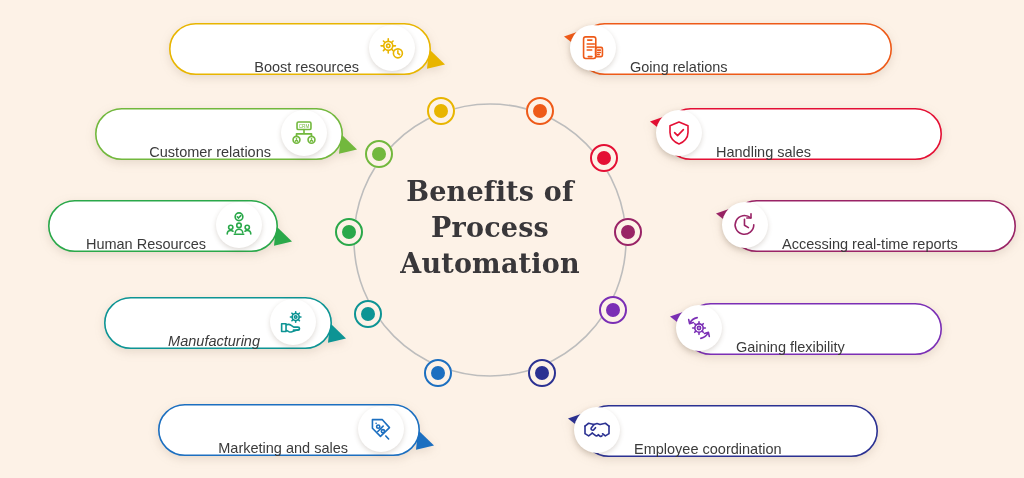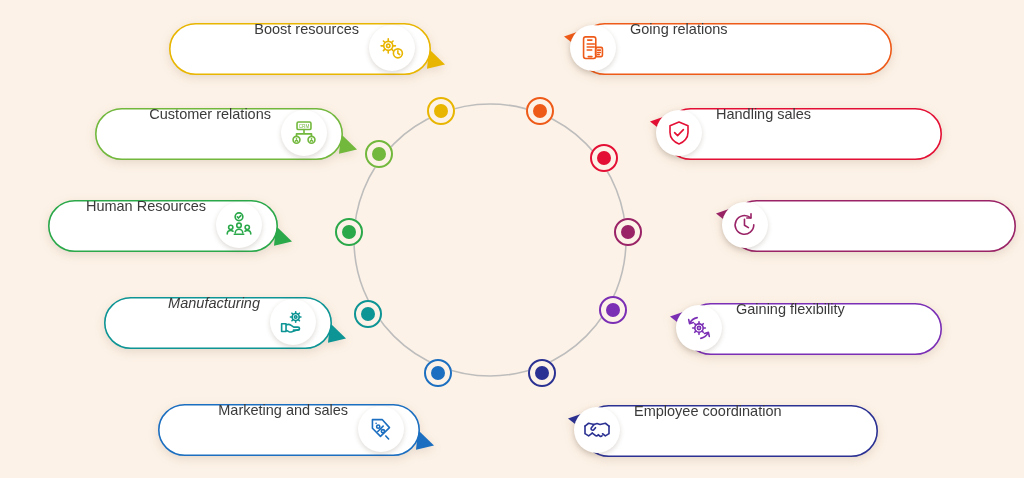--- a/index.html
+++ b/index.html
@@ -33,21 +33,21 @@
     font-weight: 700;
     color: #39373a;
     letter-spacing: .2px;
   }
 
   
   .pill {
     position: absolute;
     height: 52px;
     display: flex;
-    align-items: flex-start;
+    align-items: flex-end;
   }
   .pill-svg {
     position: absolute;
     left: 0; top: -6px;
     overflow: visible;
   }
   .pill-label {
     position: relative;
     font-size: 14.5px;
     color: #3b3b3b;
@@ -97,20 +97,25 @@
 </style>
 </head>
 <body style="background: rgb(253, 242, 231);">
 
 <div id="stage" style="background: rgb(253, 242, 231);">
 
   <svg id="center-circle-svg" viewBox="0 0 1024 478">
     <circle id="track-circle" cx="490" cy="240" r="136" fill="none" stroke="#bdbdbd" stroke-width="1.6"></circle>
   </svg>
 
+  <div id="center-title" style="color: rgb(57, 55, 58);">
+    <div>Benefits of</div>
+    <div>Process</div>
+    <div>Automation</div>
+  </div>
 
   <div id="items-layer">
       <div class="pill left" style="left: 157px; top: 22px; width: 262px; filter: drop-shadow(rgba(120, 95, 70, 0.17) 0px 3px 5px);">
         <svg class="pill-svg" width="286" height="66" viewBox="-12 0 286 52">
             <path d="M 189 2.5
                        L 235 2.5
                        A 28 28 0 0 1 235 49.5
                        L 189 49.5" fill="none" stroke="#e8b500" stroke-width="5" stroke-linecap="butt"></path>
           <path d="M 260 26
                      L 276 41.6
@@ -303,20 +308,21 @@
                      L 4 7.280000000000001 Z" fill="#992366"></path>
           <rect x="0.8" y="0.8" width="284.4" height="50.4" rx="26" ry="26" fill="#ffffff" stroke="#992366" stroke-width="1.6"></rect>
           </svg>
         <div class="pill-icon" style="left: 4px;">
           <svg viewBox="0 0 28 26" width="30" height="28">
       <path d="M22.2 12.8a8.7 8.7 0 11-2.9-6.4" stroke="#992366" fill="none" stroke-width="1.5" stroke-linecap="round" stroke-linejoin="round"></path>
       <path d="M19.6 2.6v3.9h-3.9" stroke="#992366" fill="none" stroke-width="1.5" stroke-linecap="round" stroke-linejoin="round"></path>
       <path d="M13.5 7.6v5.6l3.7 2.3" stroke="#992366" fill="none" stroke-width="1.5" stroke-linecap="round" stroke-linejoin="round"></path>
           </svg>
         </div>
+        <div class="pill-label" style="margin-left: 64px;">Accessing real-time reports</div>
       </div>
       <div class="node" style="left: 614px; top: 218px; color: rgb(153, 35, 102);">
         <span class="ring"></span>
         <span class="dot"></span>
       </div>
       <div class="pill right" style="left: 672px; top: 302px; width: 258px; filter: drop-shadow(rgba(120, 95, 70, 0.17) 0px 3px 5px);">
         <svg class="pill-svg" width="282" height="66" viewBox="-12 0 282 52">
             <path d="M 73 2.5
                        L 27 2.5
                        A 28 28 0 0 0 27 49.5

